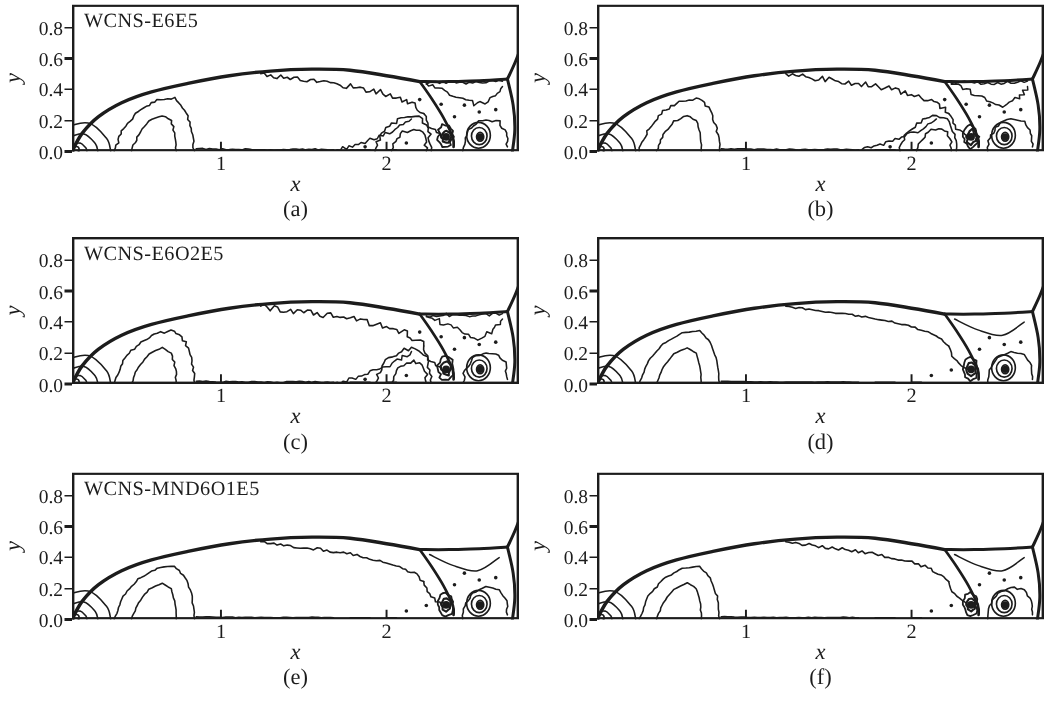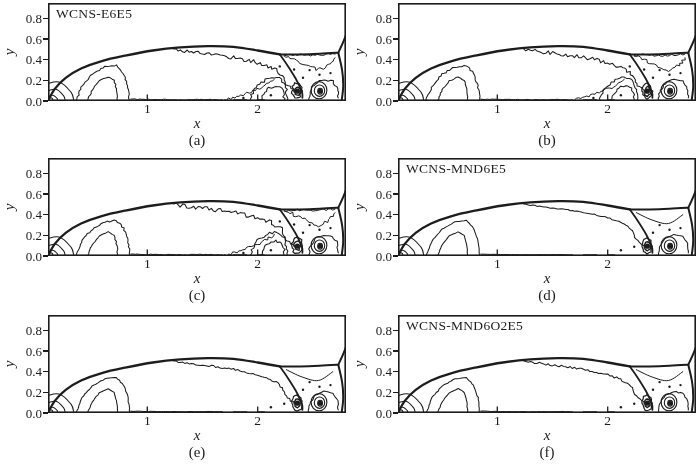--- a/index.html
+++ b/index.html
@@ -174,20 +174,21 @@
         <circle cx="271.5" cy="71.7" r="1.2" fill="#1c1c1c"></circle>
         <circle cx="282.5" cy="70.1" r="1.2" fill="#1c1c1c"></circle>
         <circle cx="222.9" cy="92.3" r="1.2" fill="#1c1c1c"></circle>
         <circle cx="195.4" cy="94.9" r="1.2" fill="#1c1c1c"></circle>
         <circle cx="231.8" cy="63.4" r="1.2" fill="#1c1c1c"></circle>
         <circle cx="246.1" cy="66.5" r="1.2" fill="#1c1c1c"></circle>
         <line x1="99.3" y1="97" x2="99.3" y2="91.5" stroke="#1c1c1c" stroke-width="1.3"></line>
         <line x1="209.7" y1="97" x2="209.7" y2="91.5" stroke="#1c1c1c" stroke-width="1.3"></line>
         <rect x="0.8" y="0.8" width="296.4" height="96.4" fill="none" stroke="#1c1c1c" stroke-width="1.6"></rect>
       </svg>
+      <div class="ptitle">WCNS-E6O2E5</div>
       <div class="ytick" style="top: 10.9737px;">0.8</div>
       <div class="ytickmark" style="left: 42.5px; top: 17.7237px;"></div>
       <div class="ytick" style="top: 31.6053px;">0.6</div>
       <div class="ytickmark" style="left: 42.5px; top: 38.3553px;"></div>
       <div class="ytick" style="top: 52.2368px;">0.4</div>
       <div class="ytickmark" style="left: 42.5px; top: 58.9868px;"></div>
       <div class="ytick" style="top: 72.8684px;">0.2</div>
       <div class="ytickmark" style="left: 42.5px; top: 79.6184px;"></div>
       <div class="ytick" style="top: 93.5px;">0.0</div>
       <div class="ytickmark" style="left: 42.5px; top: 100.25px;"></div>
@@ -227,21 +228,20 @@
         <circle cx="261.6" cy="67.1" r="1.2" fill="#1c1c1c"></circle>
         <circle cx="255.0" cy="74.8" r="1.2" fill="#1c1c1c"></circle>
         <circle cx="271.5" cy="71.7" r="1.2" fill="#1c1c1c"></circle>
         <circle cx="282.5" cy="70.1" r="1.2" fill="#1c1c1c"></circle>
         <circle cx="222.9" cy="92.3" r="1.2" fill="#1c1c1c"></circle>
         <circle cx="236.2" cy="88.7" r="1.2" fill="#1c1c1c"></circle>
         <line x1="99.3" y1="97" x2="99.3" y2="91.5" stroke="#1c1c1c" stroke-width="1.3"></line>
         <line x1="209.7" y1="97" x2="209.7" y2="91.5" stroke="#1c1c1c" stroke-width="1.3"></line>
         <rect x="0.8" y="0.8" width="296.4" height="96.4" fill="none" stroke="#1c1c1c" stroke-width="1.6"></rect>
       </svg>
-      <div class="ptitle">WCNS-MND6E5</div>
       <div class="ytick" style="top: 10.9737px;">0.8</div>
       <div class="ytickmark" style="left: 42.5px; top: 17.7237px;"></div>
       <div class="ytick" style="top: 31.6053px;">0.6</div>
       <div class="ytickmark" style="left: 42.5px; top: 38.3553px;"></div>
       <div class="ytick" style="top: 52.2368px;">0.4</div>
       <div class="ytickmark" style="left: 42.5px; top: 58.9868px;"></div>
       <div class="ytick" style="top: 72.8684px;">0.2</div>
       <div class="ytickmark" style="left: 42.5px; top: 79.6184px;"></div>
       <div class="ytick" style="top: 93.5px;">0.0</div>
       <div class="ytickmark" style="left: 42.5px; top: 100.25px;"></div>
@@ -281,20 +281,21 @@
         <circle cx="261.6" cy="67.1" r="1.2" fill="#1c1c1c"></circle>
         <circle cx="255.0" cy="74.8" r="1.2" fill="#1c1c1c"></circle>
         <circle cx="271.5" cy="71.7" r="1.2" fill="#1c1c1c"></circle>
         <circle cx="282.5" cy="70.1" r="1.2" fill="#1c1c1c"></circle>
         <circle cx="222.9" cy="92.3" r="1.2" fill="#1c1c1c"></circle>
         <circle cx="236.2" cy="88.7" r="1.2" fill="#1c1c1c"></circle>
         <line x1="99.3" y1="97" x2="99.3" y2="91.5" stroke="#1c1c1c" stroke-width="1.3"></line>
         <line x1="209.7" y1="97" x2="209.7" y2="91.5" stroke="#1c1c1c" stroke-width="1.3"></line>
         <rect x="0.8" y="0.8" width="296.4" height="96.4" fill="none" stroke="#1c1c1c" stroke-width="1.6"></rect>
       </svg>
+      <div class="ptitle">WCNS-MND6O1E5</div>
       <div class="ytick" style="top: 10.9737px;">0.8</div>
       <div class="ytickmark" style="left: 42.5px; top: 17.7237px;"></div>
       <div class="ytick" style="top: 31.6053px;">0.6</div>
       <div class="ytickmark" style="left: 42.5px; top: 38.3553px;"></div>
       <div class="ytick" style="top: 52.2368px;">0.4</div>
       <div class="ytickmark" style="left: 42.5px; top: 58.9868px;"></div>
       <div class="ytick" style="top: 72.8684px;">0.2</div>
       <div class="ytickmark" style="left: 42.5px; top: 79.6184px;"></div>
       <div class="ytick" style="top: 93.5px;">0.0</div>
       <div class="ytickmark" style="left: 42.5px; top: 100.25px;"></div>
@@ -334,21 +335,20 @@
         <circle cx="261.6" cy="67.1" r="1.2" fill="#1c1c1c"></circle>
         <circle cx="255.0" cy="74.8" r="1.2" fill="#1c1c1c"></circle>
         <circle cx="271.5" cy="71.7" r="1.2" fill="#1c1c1c"></circle>
         <circle cx="282.5" cy="70.1" r="1.2" fill="#1c1c1c"></circle>
         <circle cx="222.9" cy="92.3" r="1.2" fill="#1c1c1c"></circle>
         <circle cx="236.2" cy="88.7" r="1.2" fill="#1c1c1c"></circle>
         <line x1="99.3" y1="97" x2="99.3" y2="91.5" stroke="#1c1c1c" stroke-width="1.3"></line>
         <line x1="209.7" y1="97" x2="209.7" y2="91.5" stroke="#1c1c1c" stroke-width="1.3"></line>
         <rect x="0.8" y="0.8" width="296.4" height="96.4" fill="none" stroke="#1c1c1c" stroke-width="1.6"></rect>
       </svg>
-      <div class="ptitle">WCNS-MND6O2E5</div>
       <div class="ytick" style="top: 10.9737px;">0.8</div>
       <div class="ytickmark" style="left: 42.5px; top: 17.7237px;"></div>
       <div class="ytick" style="top: 31.6053px;">0.6</div>
       <div class="ytickmark" style="left: 42.5px; top: 38.3553px;"></div>
       <div class="ytick" style="top: 52.2368px;">0.4</div>
       <div class="ytickmark" style="left: 42.5px; top: 58.9868px;"></div>
       <div class="ytick" style="top: 72.8684px;">0.2</div>
       <div class="ytickmark" style="left: 42.5px; top: 79.6184px;"></div>
       <div class="ytick" style="top: 93.5px;">0.0</div>
       <div class="ytickmark" style="left: 42.5px; top: 100.25px;"></div>

